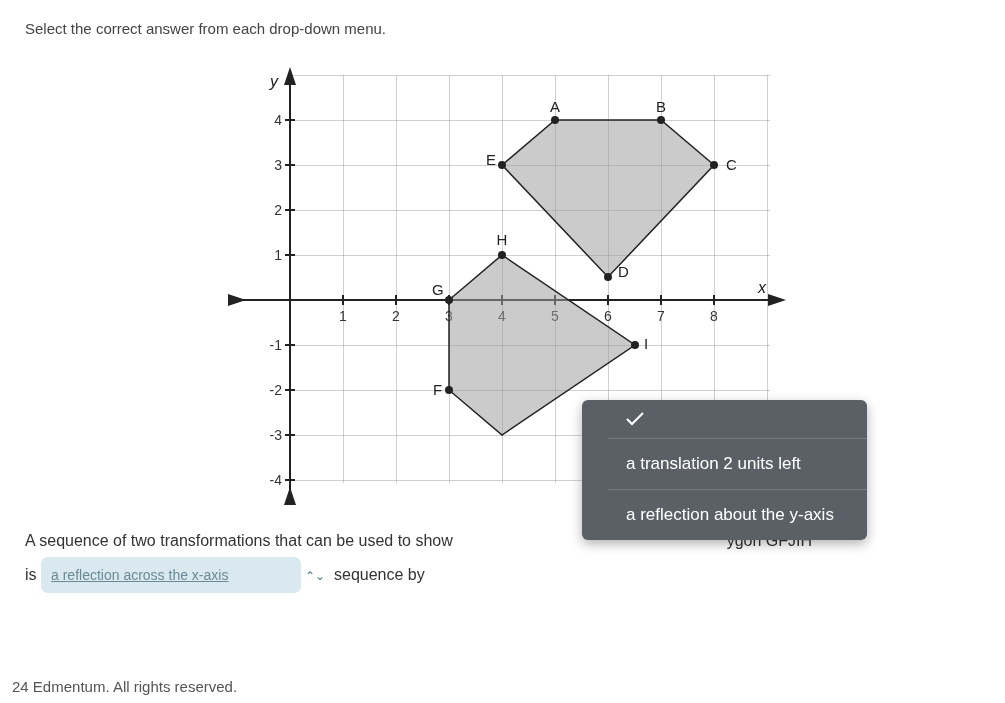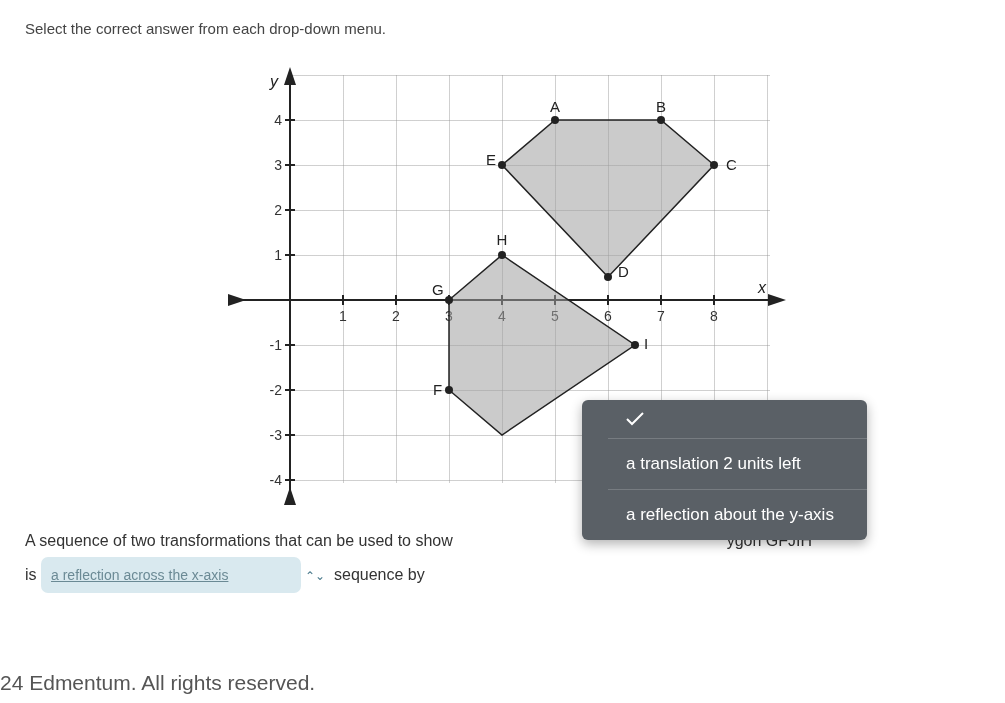--- a/index.html
+++ b/index.html
@@ -88,22 +88,22 @@
 }
 .dropdown-menu .menu-item:last-child { border-bottom: none; }
 .checkmark-row {
   padding: 12px 18px;
   border-bottom: 1px solid rgba(255,255,255,0.18);
 }
 .checkmark-row svg { display: block; }
 .footer {
   position: absolute;
   bottom: 8px;
-  left: 0px;
-  font-size: 21px;
+  left: 12px;
+  font-size: 15px;
   color: #555;
 }
 </style>
 </head>
 <body>
 
 <div class="page">
   <div class="instruction">Select the correct answer from each drop-down menu.</div>
 
   <div class="chart-area">

